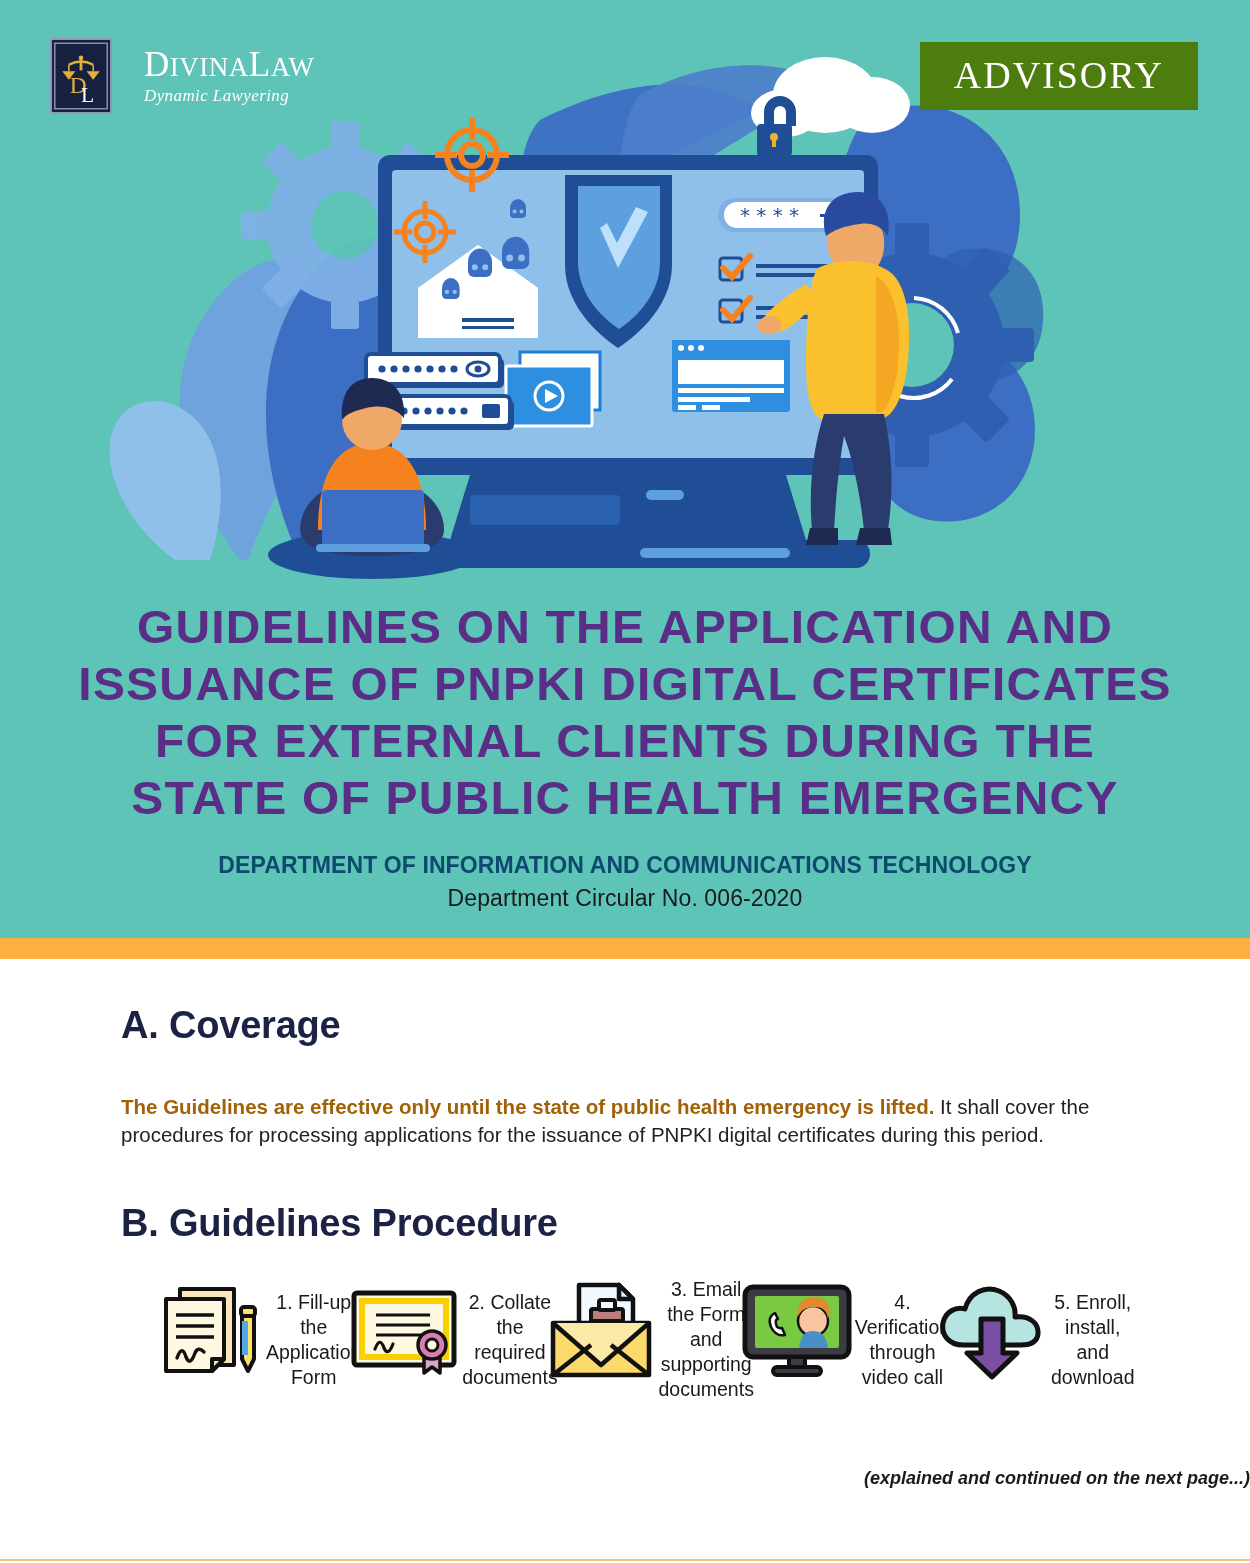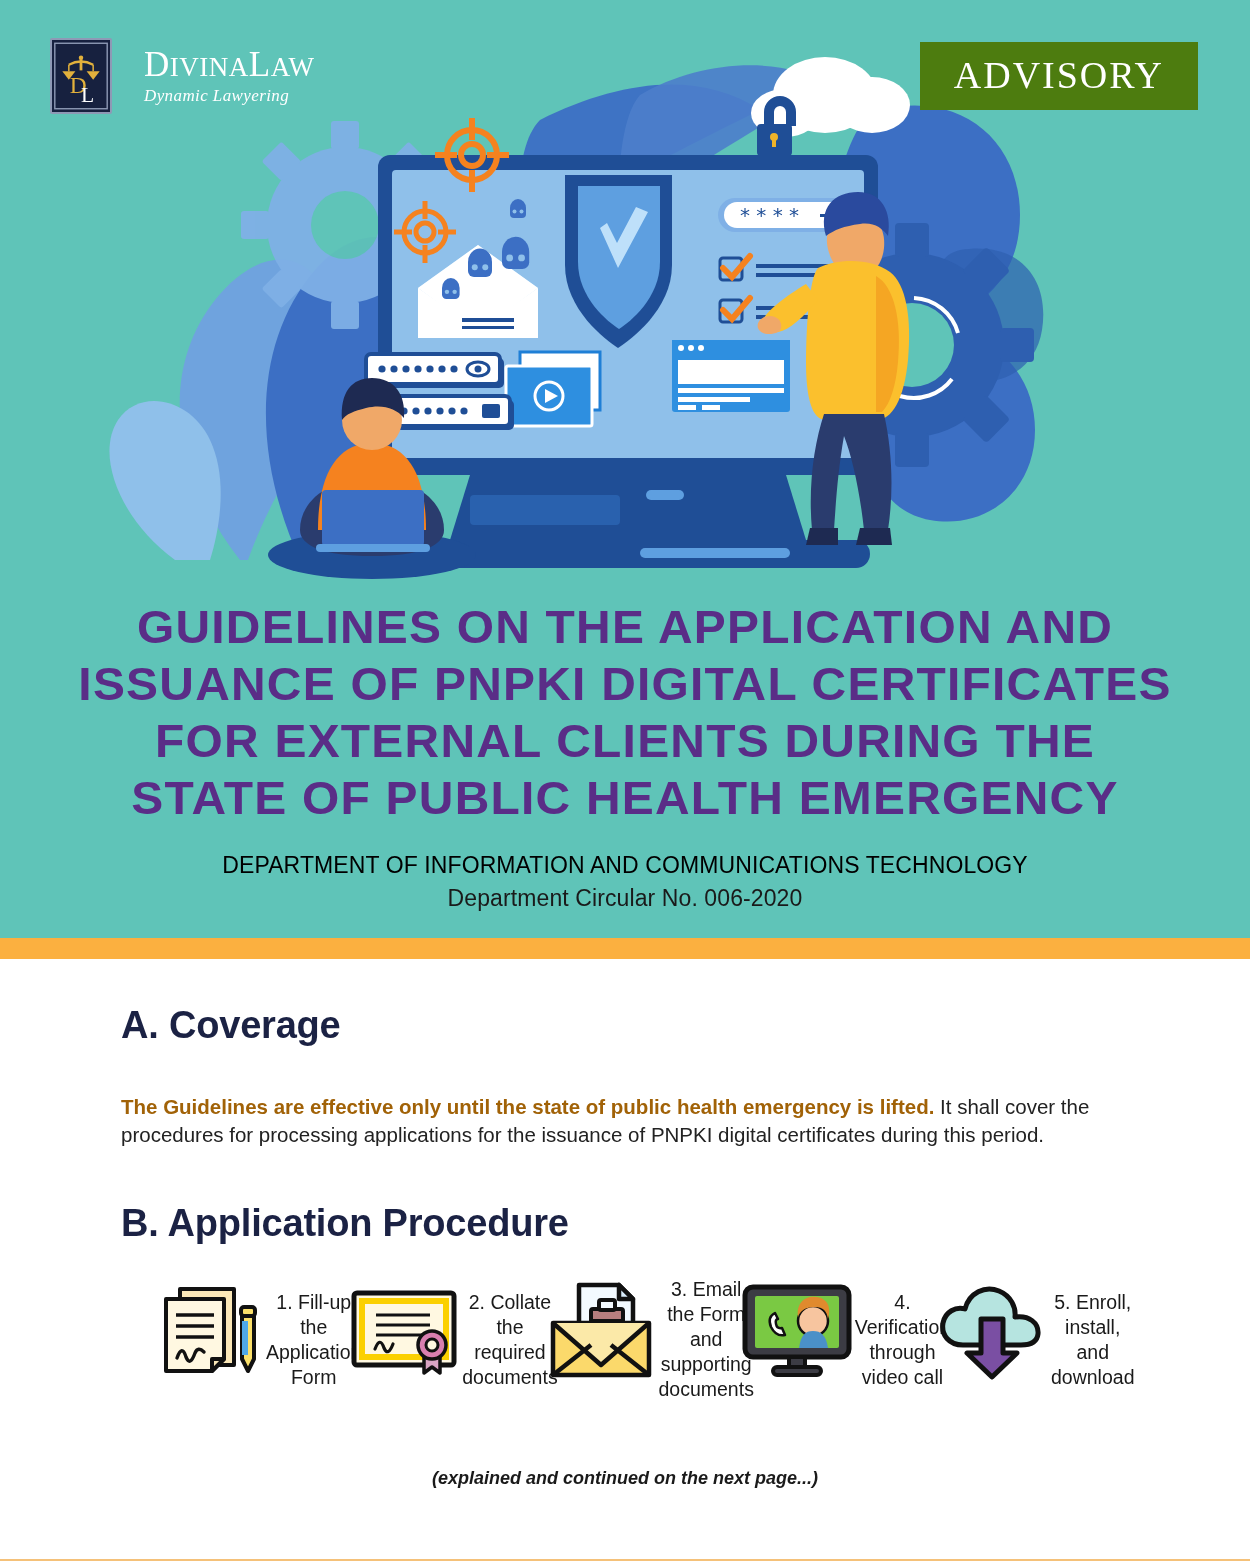--- a/index.html
+++ b/index.html
@@ -102,22 +102,22 @@
     font-weight: bold;
     font-size: 47px;
     line-height: 57px;
     letter-spacing: 1.2px;
     margin: 0;
     padding: 0 40px;
     transform: scaleX(1.02);
   }
   .subtitle-agency {
     margin-top: 26px;
-    color: #000000;
-    font-weight: normal;
+    color: #0c4a6e;
+    font-weight: bold;
     font-size: 23px;
     letter-spacing: 0.1px;
   }
   .subtitle-circular {
     margin-top: 6px;
     color: #1a1a1a;
     font-size: 23px;
     letter-spacing: 0.1px;
   }
 
@@ -186,21 +186,21 @@
     font-size: 19.5px;
     line-height: 25px;
     color: #1a1a1a;
   }
 
   .footnote {
     position: absolute;
     left: 0;
     top: 509px;
     width: 1250px;
-    text-align: center;
+    text-align: right;
     font-style: italic;
     font-weight: bold;
     font-size: 18px;
     color: #1a1a1a;
   }
 
   .bottom-rule {
     position: absolute;
     left: 0;
     top: 1559px;
@@ -475,21 +475,21 @@
 <div class="divider-bar"></div>
 
 <div class="content">
 
   <h2 class="sec-heading coverage-head">A. Coverage</h2>
 
   <p class="coverage-body">
     <b>The Guidelines are effective only until the state of public health emergency is lifted.</b><span> It shall cover the procedures for processing applications for the issuance of PNPKI digital certificates during this period.</span>
   </p>
 
-  <h2 class="sec-heading proc-head">B. Application Procedure</h2>
+  <h2 class="sec-heading proc-head">B. Guidelines Procedure</h2>
 
   <div class="steps">
 
     <div class="step">
       <div class="step-icon">
         <svg width="116" height="104" viewBox="0 0 116 104">
           <path d="M30 10 L84 10 L84 86 L30 86 Z" fill="#FBE8B8" stroke="#111" stroke-width="4" stroke-linejoin="round"></path>
           <path d="M16 20 L62 20 L74 20 L74 80 L62 92 L16 92 Z" fill="#FFF8E1" stroke="#111" stroke-width="4" stroke-linejoin="round"></path>
           <path d="M62 92 L62 80 L74 80 Z" fill="#FBE8B8" stroke="#111" stroke-width="4" stroke-linejoin="round"></path>
           <line x1="26" y1="36" x2="64" y2="36" stroke="#111" stroke-width="3.4"></line>

